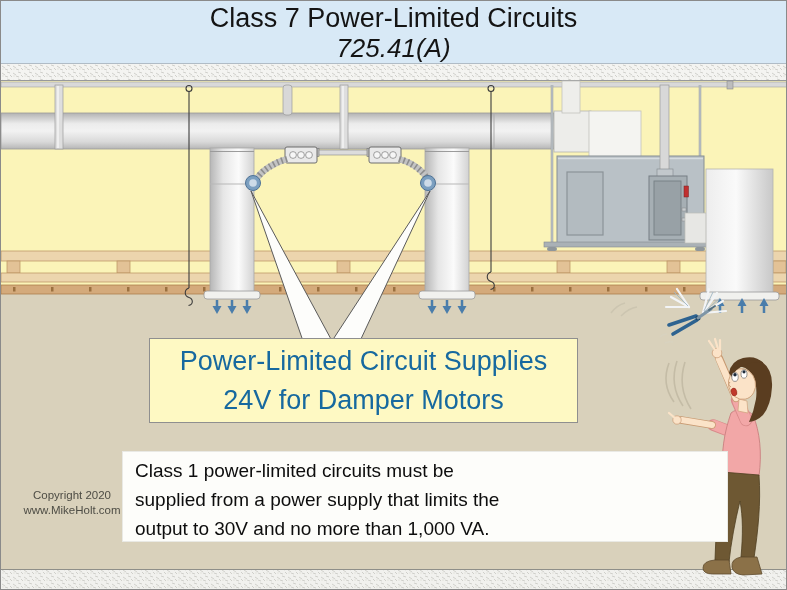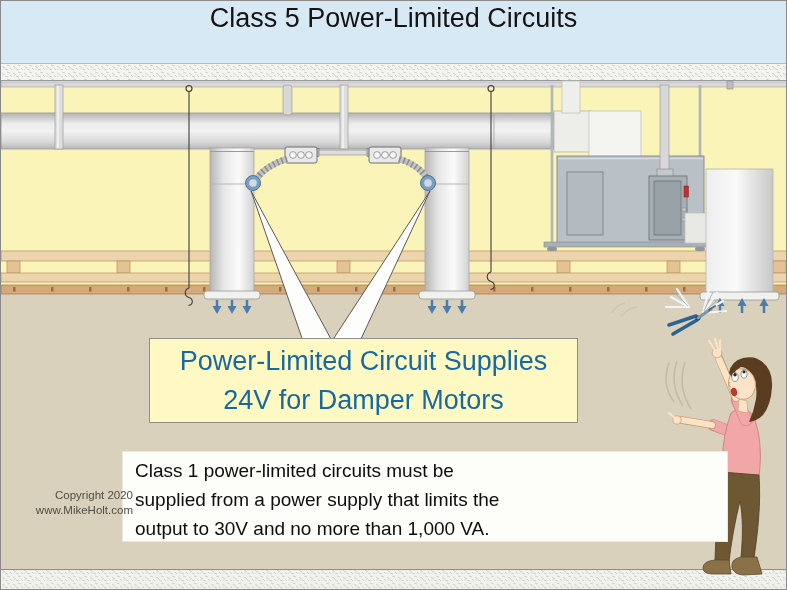--- a/index.html
+++ b/index.html
@@ -9,21 +9,21 @@
   .title-wrap{position:absolute;top:2px;left:0;width:100%;text-align:center;color:#141414;z-index:5;}
   .title-line1{font-size:27px;line-height:31px;}
   .title-line2{font-size:26px;line-height:28px;font-style:italic;}
   .callout{position:absolute;left:148px;top:337px;width:427px;height:83px;background:#fef9c3;
            border:1px solid #8f8f8f;display:flex;align-items:center;justify-content:center;
            text-align:center;font-size:27px;line-height:39px;color:var(--callout-text-blue,#17699f);
            white-space:pre-line;z-index:4;}
   .note{position:absolute;left:121px;top:450px;width:606px;height:91px;background:#fdfdfa;
         border:1px solid #e9e9e4;box-sizing:border-box;padding:4px 0 0 12px;font-size:19px;
         line-height:29px;color:var(--note-text,#0d0d0d);white-space:pre-line;z-index:4;}
-  .copyright{position:absolute;left:10px;top:487px;width:122px;text-align:right;font-size:11.5px;
+  .copyright{position:absolute;left:10px;top:487px;width:122px;text-align:center;font-size:11.5px;
              line-height:14.5px;color:#4e4d45;white-space:pre-line;z-index:4;}
 </style>
 </head>
 <body>
 
 <div class="stage">
 
 <svg class="scene" viewBox="0 0 787 590">
   <defs>
     <linearGradient id="ductV" x1="0" y1="0" x2="0" y2="1">
@@ -338,21 +338,22 @@
     <path d="M729,381 q-3,3 1,5" fill="none" stroke="#c89a72" stroke-width="1"></path>
     <ellipse cx="733" cy="391" rx="2.8" ry="4" transform="rotate(-15 733 391)" fill="#c0392b" stroke="#8e2418" stroke-width="0.5"></ellipse>
 
     <path d="M721,471 L758,474 C760,502 757,530 753,557 L740,556 C742,534 742,516 739,500 C734,520 730,542 728,561 L714,559 C715,530 717,498 721,471 Z" fill="#6e5833" stroke="#4e3d20" stroke-width="0.8"></path>
     <path d="M714,559 Q702,560 702,567 Q702,573 712,573 L730,573 L728,559 Z" fill="#8b7148" stroke="#5e4a2c" stroke-width="0.8"></path>
     <path d="M740,556 Q730,558 731,566 Q732,573 742,574 L761,573 L756,556 Z" fill="#8b7148" stroke="#5e4a2c" stroke-width="0.8"></path>
   </g>
 </svg>
 
 <div class="title-wrap">
-  <div class="title-line1">Class 5 Power-Limited Circuits</div>
+  <div class="title-line1">Class 7 Power-Limited Circuits</div>
+  <div class="title-line2">725.41(A)</div>
 </div>
 
 <div class="callout">Power-Limited Circuit Supplies
 24V for Damper Motors</div>
 
 <div class="note">Class 1 power-limited circuits must be
 supplied from a power supply that limits the
 output to 30V and no more than 1,000 VA.</div>
 
 <div class="copyright">Copyright 2020

